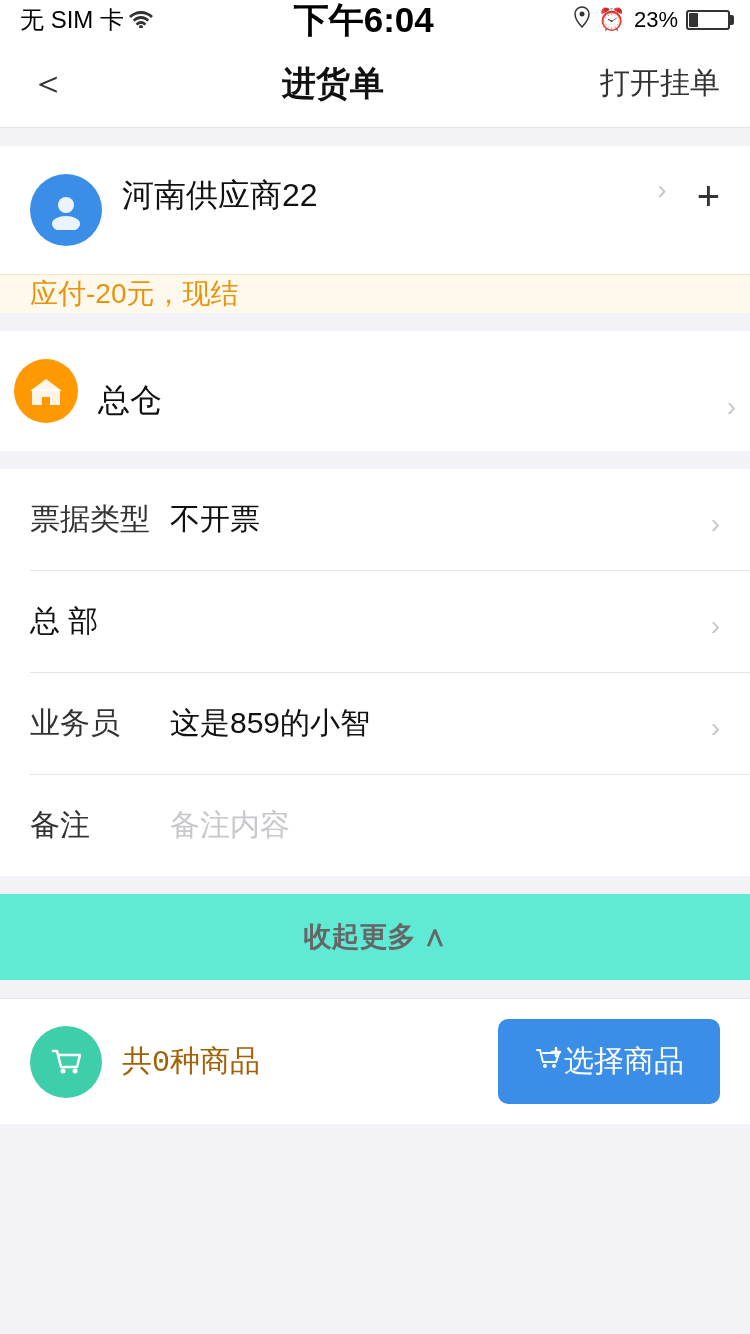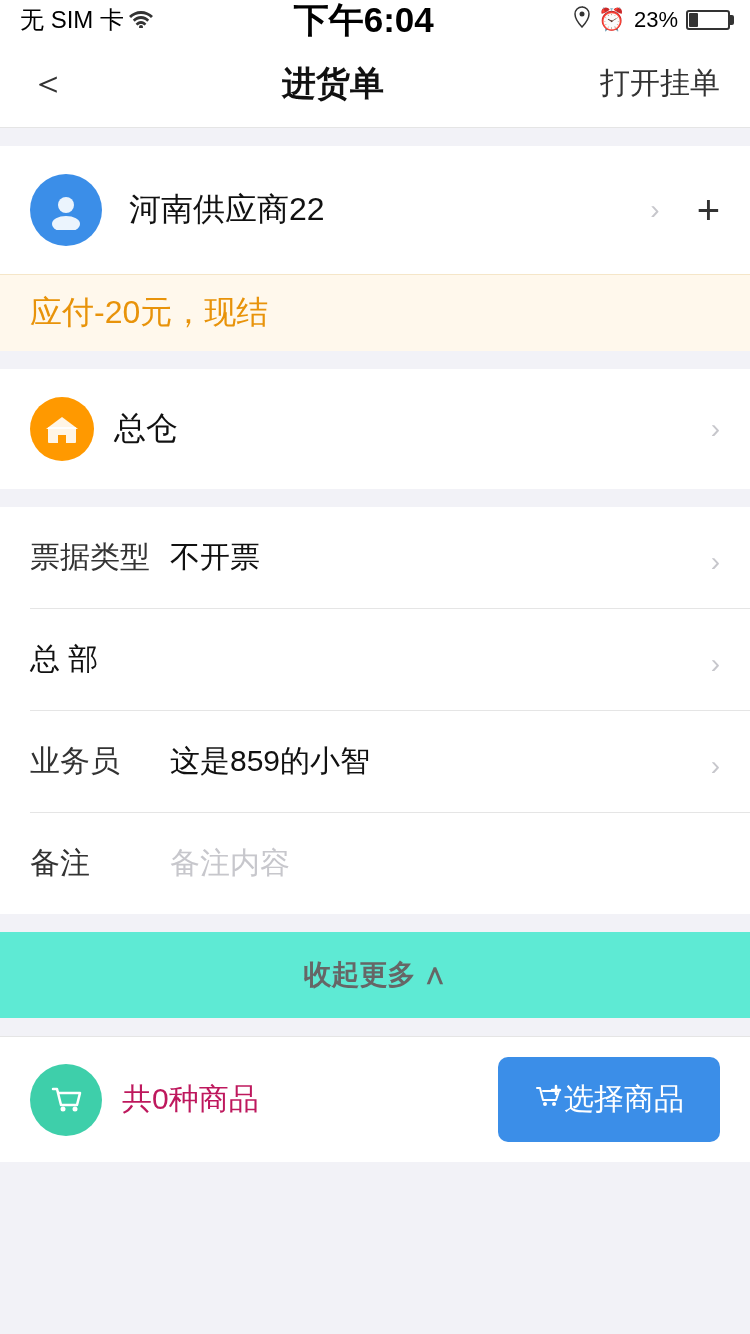--- a/index.html
+++ b/index.html
@@ -84,25 +84,24 @@
 
     
     .section {
       background: #fff;
       margin-bottom: 0;
     }
 
     
     .supplier-row {
       display: flex;
-      align-items: center;
+      align-items: flex-start;
       padding: 28px 30px;
       background: #fff;
       border-bottom: none;
-      gap: 7px;
     }
     .supplier-avatar {
       width: 72px; height: 72px;
       border-radius: 50%;
       background: #3b8ee8;
       display: flex; align-items: center; justify-content: center;
       margin-right: 20px;
       flex-shrink: 0;
     }
     .supplier-name {
@@ -117,22 +116,22 @@
     }
     .add-icon {
       font-size: 40px;
       color: #333;
       font-weight: 300;
     }
 
     
     .alert-banner {
       background: #fff8ec;
-      padding: 16px 30px;
-      font-size: 32px;
+      padding: 0 30px;
+      font-size: 28px;
       color: #e8930a;
       border-top: 1px solid #f5e6c8;
     }
 
     .row-divider {
       height: 1px;
       background: #e5e5e5;
       margin-left: 30px;
     }
 
@@ -158,22 +157,22 @@
       color: #c7c7cc;
     }
     .form-chevron {
       color: #c7c7cc;
       font-size: 28px;
     }
 
     
     .warehouse-row {
       display: flex;
-      align-items: center;
-      padding: 28px 30px;
+      align-items: flex-end;
+      padding: 28px 14px;
       background: #fff;
     }
     .warehouse-icon {
       width: 64px; height: 64px;
       border-radius: 50%;
       background: #ff9900;
       display: flex; align-items: center; justify-content: center;
       margin-right: 20px;
       flex-shrink: 0;
       font-size: 32px;
@@ -210,21 +209,22 @@
       border-radius: 50%;
       background: #3ecfaa;
       display: flex; align-items: center; justify-content: center;
       margin-right: 20px;
       font-size: 34px;
       color: #fff;
     }
     .product-count {
       flex: 1;
       font-size: 30px;
-      color: #be185d;
+      color: #a16207;
+      font-family: Liberation Mono, monospace;
     }
     .select-product-btn {
       background: #3b8ee8;
       color: #fff;
       font-size: 30px;
       padding: 22px 36px;
       border-radius: 10px;
       display: flex;
       align-items: center;
       cursor: pointer;

